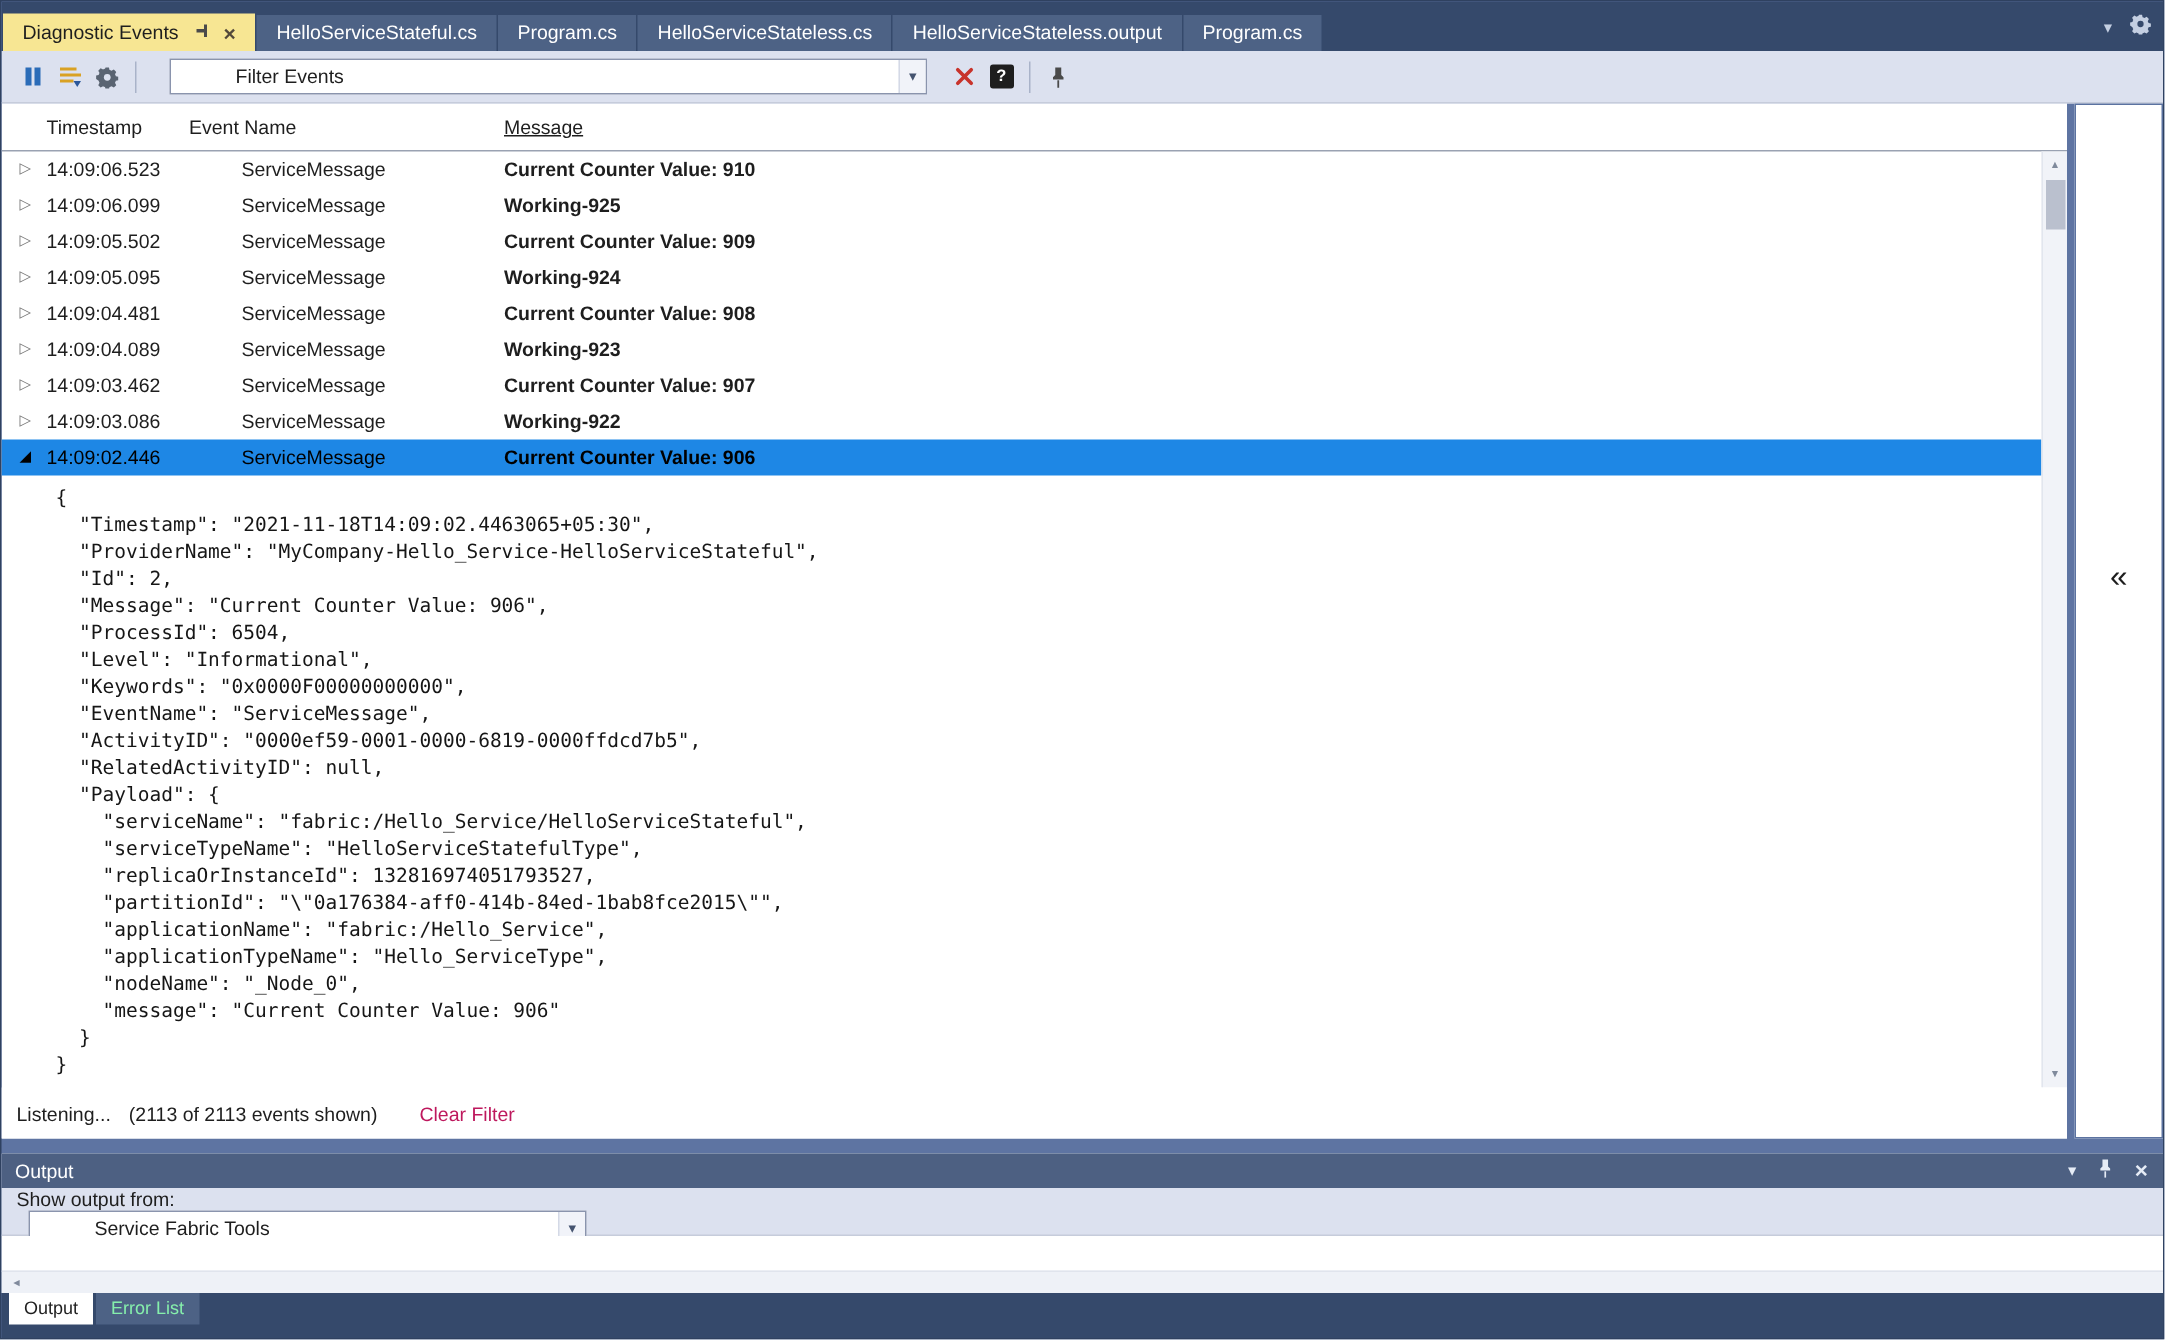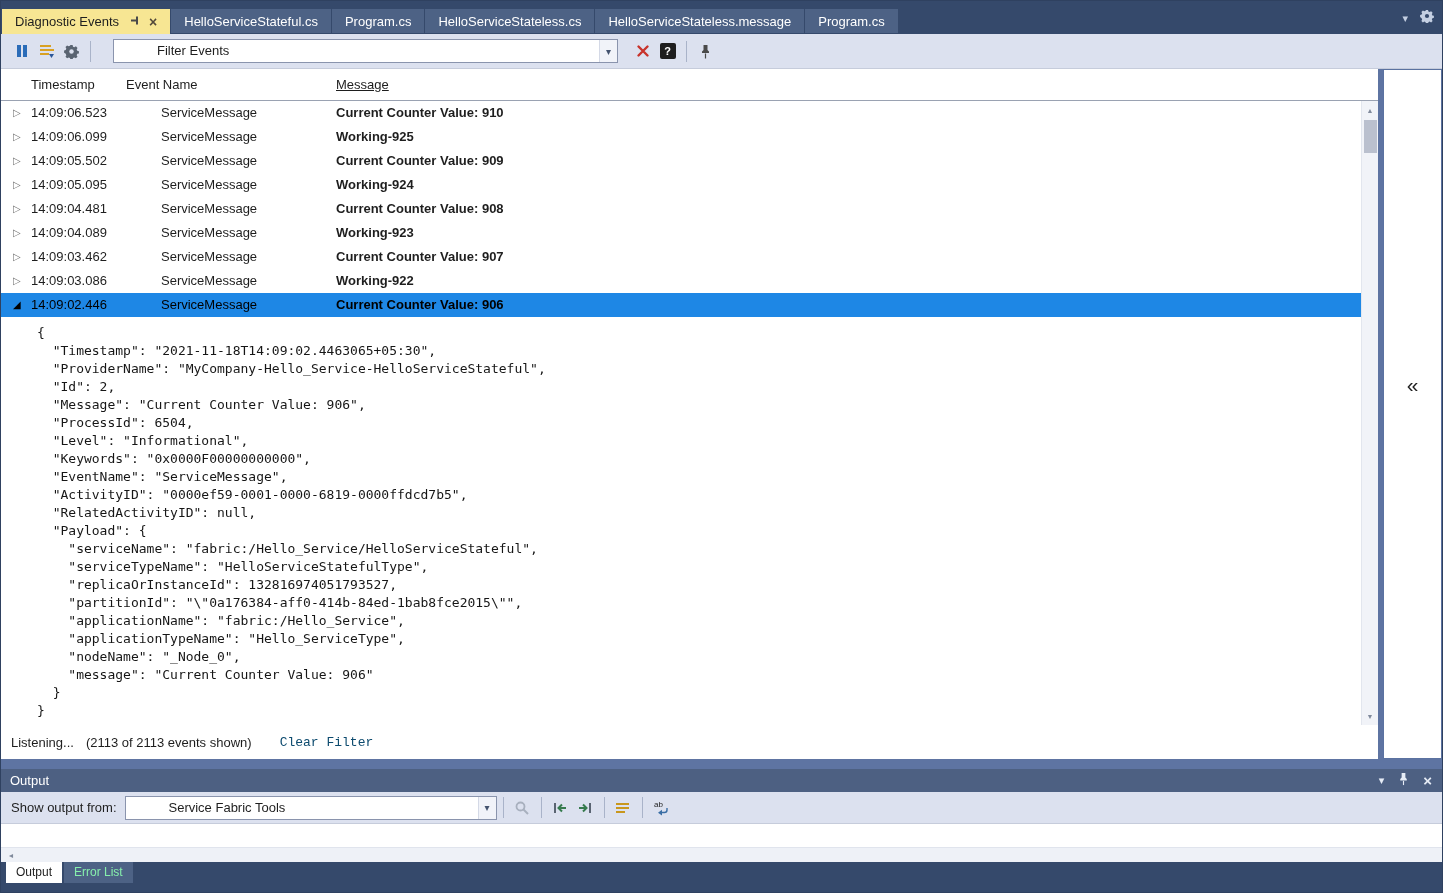--- a/index.html
+++ b/index.html
@@ -4,21 +4,21 @@
 <style>
   * { margin:0; padding:0; box-sizing:border-box; }
   html,body { width:1443px; height:893px; overflow:hidden; }
   body { font-family:"Liberation Sans", sans-serif; }
 
   .window { position:relative; width:1443px; height:893px; background:#5E74A2;
             border:1px solid #2F4160; overflow:hidden; }
 
   
   .tabstrip { position:absolute; top:0; left:0; right:0; height:33px; background:#35496B; }
-  .tabs { position:absolute; left:1px; bottom:0; display:flex; align-items:flex-start; }
+  .tabs { position:absolute; left:1px; bottom:0; display:flex; align-items:center; }
   .doc-tab { height:24px; display:flex; align-items:center; padding:0 13px; margin-right:1px;
              background:#4D6285; color:#FFFFFF; font-size:13px; white-space:nowrap; cursor:default; }
   .doc-tab.active { background:#F7E693; color:#1E1E1E; height:25px; }
   .tab-actions { display:flex; align-items:center; margin-left:10px; gap:7px; }
   .tab-close { font-size:14px; font-weight:bold; color:#53493A; line-height:1; }
   .tabstrip-right { position:absolute; right:8px; top:8px; display:flex; gap:12px;
                     align-items:center; color:#C4CFE2; }
   .strip-chevron { font-size:11px; }
 
   
@@ -53,21 +53,21 @@
   .event-row .col-msg { position:absolute; left:335px; line-height:24px; white-space:nowrap;font-weight:bold; }
   .event-row.selected { background:#1E87E5; color:#000000; }
 
   .detail { position:absolute; top:248px; left:0; right:17px; bottom:34px; padding:7px 0 0 36px;
             font-family:"DejaVu Sans Mono", monospace; font-size:13px; line-height:18px;
             color:#161616; white-space:pre; overflow:hidden; }
 
   .status-row { position:absolute; left:0; right:0; bottom:0; height:34px; background:#FFFFFF;
                 display:flex; align-items:center; font-size:13px; color:#1E1E1E; padding-left:10px; }
   .status-row .count { margin-left:12px; }
-  .status-row .link { margin-left:28px; color:#0c4a6e; cursor:pointer; text-decoration:none;font-family:Liberation Mono, monospace; }
+  .status-row .link { margin-left:28px; color:#be185d; cursor:pointer; text-decoration:none; }
 
   .vscroll { position:absolute; top:32px; bottom:34px; right:0; width:17px; background:#F1F3F8;
              border-left:1px solid #E2E6EE; }
   .vs-arrow { position:absolute; left:0; width:16px; height:16px; display:flex; align-items:center;
               justify-content:center; font-size:7px; color:#808A9C; }
   .vs-arrow.up { top:1px; } .vs-arrow.down { bottom:1px; }
   .vs-thumb { position:absolute; left:2px; width:13px; top:19px; height:33px; background:#BAC0CE; }
 
   
   .side-strip { position:absolute; left:1382px; top:68px; width:59px; height:690px;
@@ -80,21 +80,21 @@
   
   .output-panel { position:absolute; left:0; right:0; top:768px; height:93px; background:#FFFFFF; }
   .output-title { position:absolute; top:0; left:0; right:0; height:23px; background:#4D6082;
                   color:#FFFFFF; font-size:13px; }
   .ot-label { position:absolute; left:9px; top:0; line-height:23px; }
   .ot-icons { position:absolute; right:10px; top:0; height:23px; display:flex; align-items:center;
               gap:14px; color:#E6ECF6; }
   .ot-chevron { font-size:11px; }
   .ot-close { font-size:15px; font-weight:bold; line-height:1; }
   .output-toolbar { position:absolute; top:23px; left:0; right:0; height:32px; background:#DCE1EF;
-                    display:flex; align-items:center; padding-left:10px; border-bottom:1px solid #C6CCDB; }
+                    display:flex; align-items:flex-start; padding-left:10px; border-bottom:1px solid #C6CCDB;flex-direction:column; }
   .ot-lbl { font-size:13px; color:#1E1E1E; white-space:nowrap; }
   .out-combo { width:372px; margin-left:8px; }
   .output-content { position:absolute; top:55px; left:0; right:0; bottom:15px; background:#FFFFFF; }
   .output-hscroll { position:absolute; left:0; right:0; bottom:0; height:15px; background:#EEF1F7;
                     border-top:1px solid #E0E4ED; }
   .hs-arrow { position:absolute; left:2px; top:0; height:14px; width:16px; display:flex;
               align-items:center; justify-content:center; font-size:7px; color:#808A9C; }
 
   
   .bottom-tabstrip { position:absolute; left:0; right:0; top:861px; height:31px; background:#35496B;
@@ -127,21 +127,21 @@
   </div>
         <div class="doc-tab">
     <span class="tab-label">Program.cs</span>
 
   </div>
         <div class="doc-tab">
     <span class="tab-label">HelloServiceStateless.cs</span>
 
   </div>
         <div class="doc-tab">
-    <span class="tab-label">HelloServiceStateless.message</span>
+    <span class="tab-label">HelloServiceStateless.output</span>
 
   </div>
         <div class="doc-tab">
     <span class="tab-label">Program.cs</span>
 
   </div>
       </div>
     <div class="tabstrip-right">
       <span class="strip-chevron">▾</span>
       <span>

